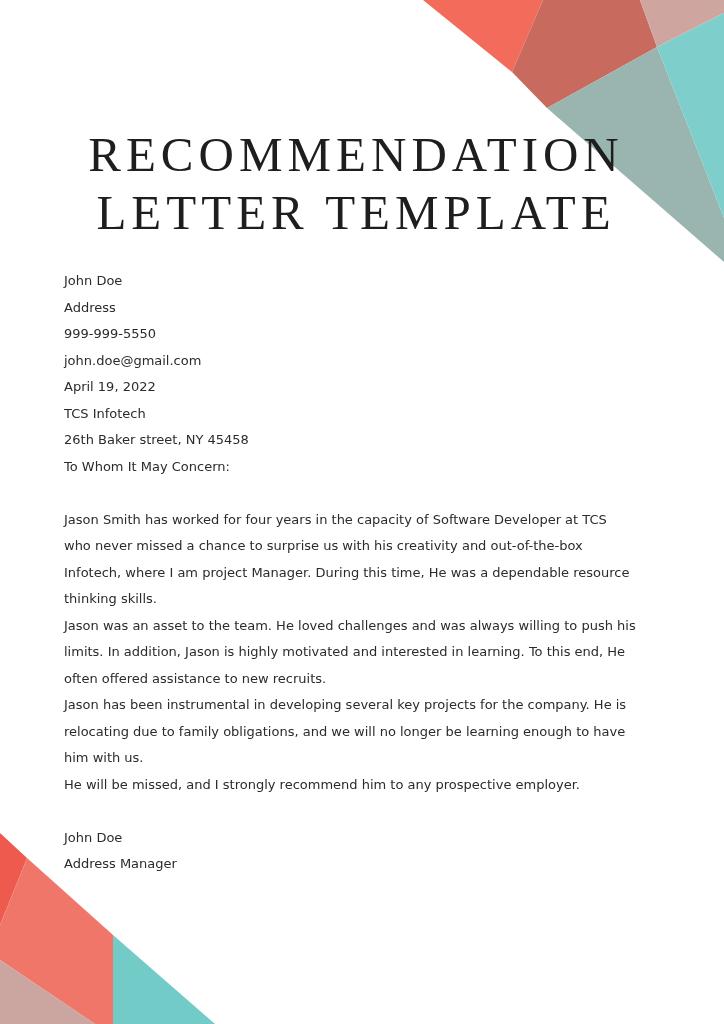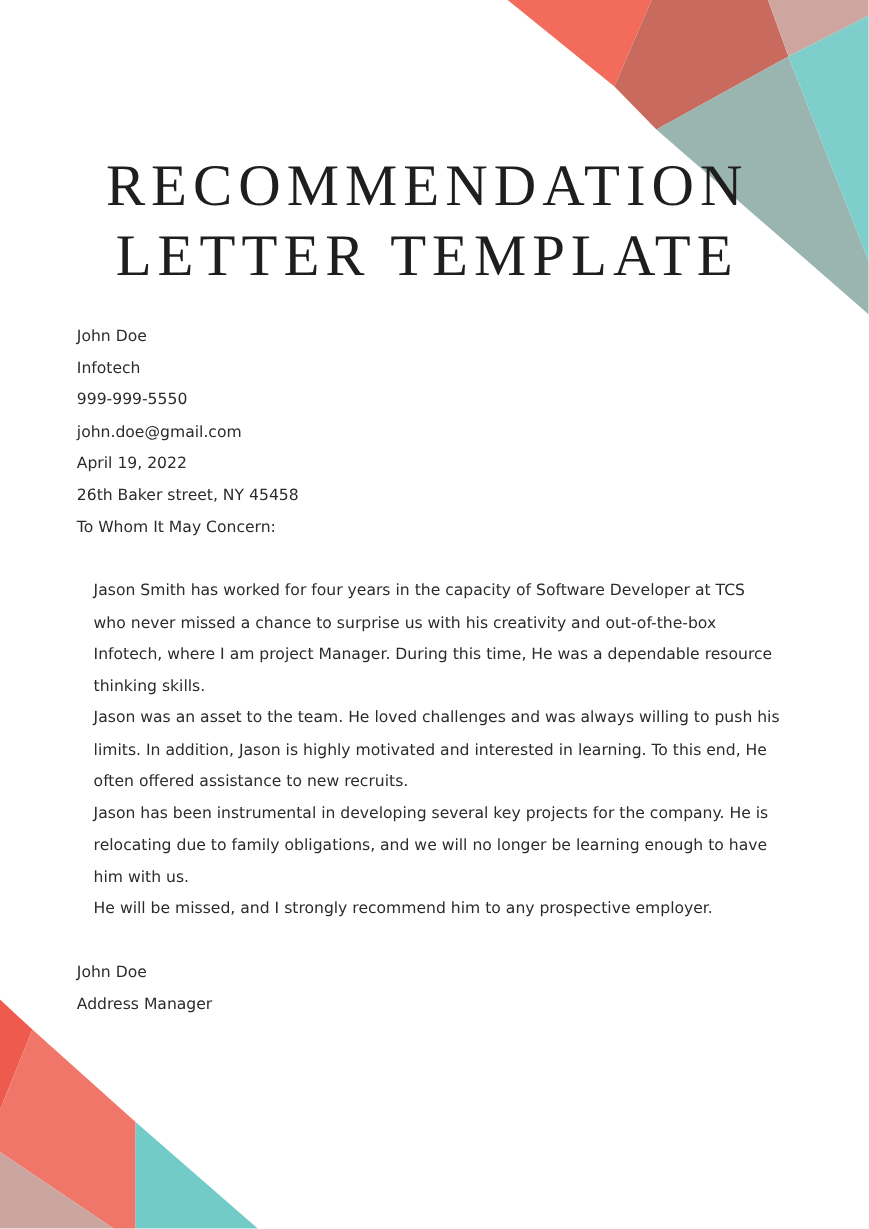--- a/index.html
+++ b/index.html
@@ -55,21 +55,20 @@
       white-space: nowrap;
     }
     .gap {
       height: 26.5px;
     }
     .body-block {
       width: 560px;
     }
     .body-block .ln {
       white-space: nowrap;
-      margin-left: 14px;
     }
   </style>
 </head>
 <body>
 
 <div class="page">
 
   <svg class="deco" viewBox="0 0 724 1024" xmlns="http://www.w3.org/2000/svg">
 
     <polygon points="423,0 543,0 512,72" fill="#F26B5B"></polygon>
@@ -89,26 +88,27 @@
   </svg>
 
   <h1 class="title">
     <span class="line">RECOMMENDATION</span>
     <span class="line">LETTER TEMPLATE</span>
   </h1>
 
   <div class="content">
     <div>
       <span class="ln">John Doe</span>
-      <span class="ln">Infotech</span>
+      <span class="ln">Address</span>
       <span class="ln">999-999-5550</span>
       <span class="ln">john.doe@gmail.com</span>
       <span class="ln">April 19, 2022</span>
     </div>
     <div>
+      <span class="ln">TCS Infotech</span>
       <span class="ln">26th Baker street, NY 45458</span>
       <span class="ln">To Whom It May Concern:</span>
     </div>
 
     <div class="gap"></div>
 
     <div class="body-block">
       <span class="ln">Jason Smith has worked for four years in the capacity of Software Developer at TCS</span>
       <span class="ln">who never missed a chance to surprise us with his creativity and out-of-the-box</span>
       <span class="ln">Infotech, where I am project Manager. During this time, He was a dependable resource</span>

